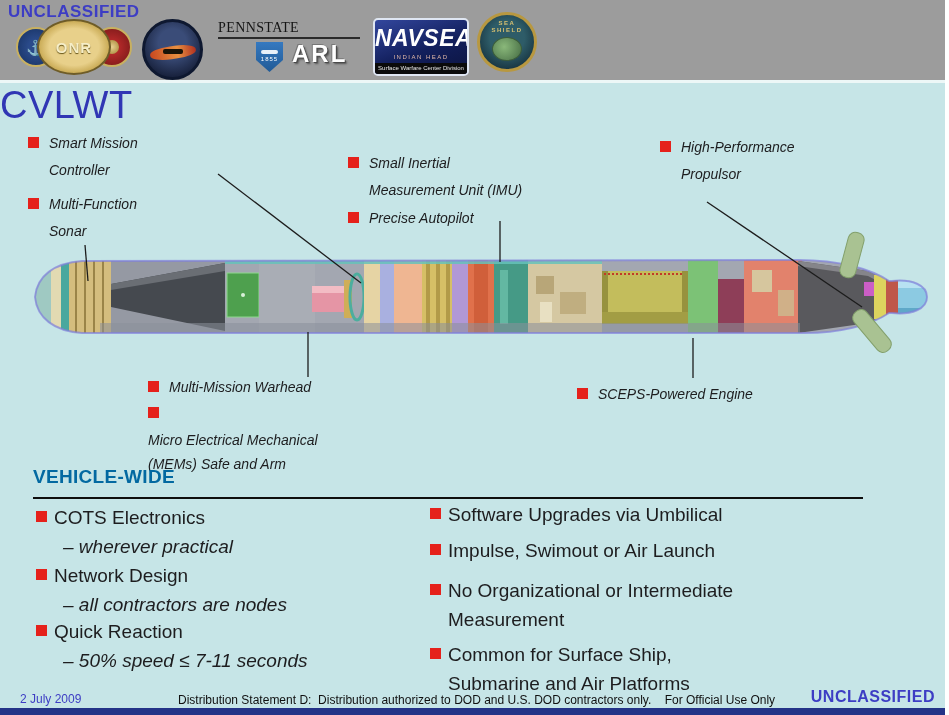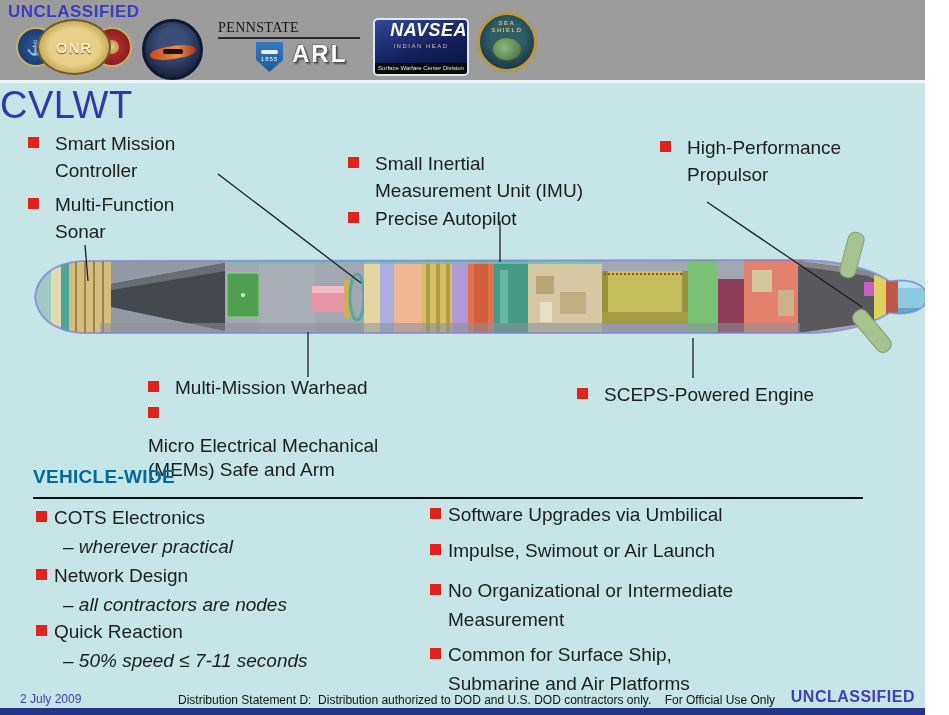--- a/index.html
+++ b/index.html
@@ -1,17 +1,17 @@
 <!DOCTYPE html>
 <html><head>
 <meta charset="utf-8">
 <style>
   html,body{margin:0;padding:0;background:#ffffff;}
   .slide{position:relative;width:925px;height:715px;background:#c6e5e7;overflow:hidden;
-         font-family:"Liberation Sans",sans-serif;color:#1d1d1f;}
+         font-family:"Liberation Sans",sans-serif;color:#1d1d1f;padding-left:20px;}
 
   
   .banner{position:absolute;left:0;top:0;width:949px;height:83px;background:#9c9c9c;
           border-bottom:3px solid #edf7f7;box-sizing:border-box;}
   .cls-top{position:absolute;left:8px;top:2px;font-size:17px;font-weight:bold;color:#3d3dc4;letter-spacing:.5px;}
 
   .logo{position:absolute;}
   
   .logo-onr{left:16px;top:16px;width:116px;height:62px;}
   .onr-circle{position:absolute;width:40px;height:40px;border-radius:50%;top:11px;
@@ -40,21 +40,21 @@
              clip-path:polygon(0 0,100% 0,100% 60%,50% 100%,0 60%);
              display:flex;flex-direction:column;align-items:center;}
   .ps-wave{width:17px;height:4px;background:#e8f0f8;border-radius:2px;margin-top:8px;}
   .ps-year{color:#fff;font-size:6px;margin-top:2px;letter-spacing:1px;}
   .ps-arl{font-size:24px;font-weight:bold;color:#ffffff;letter-spacing:2px;line-height:1;
           text-shadow:1px 1px 0 #4a4a4a,-1px -1px 0 #777,2px 2px 2px #555;}
   
   .logo-navsea{left:373px;top:18px;width:96px;height:58px;border-radius:5px;overflow:hidden;
                background:linear-gradient(160deg,#33479e 0%,#121f5c 55%,#0c1440 100%);
                border:2px solid #dfe6f2;box-sizing:border-box;}
-  .nv-name{font-style:italic;font-weight:bold;color:#ffffff;font-size:18px;text-align:right;letter-spacing:.5px;}
+  .nv-name{font-style:italic;font-weight:bold;color:#ffffff;font-size:23px;text-align:right;margin-top:5px;letter-spacing:.5px;}
   .nv-sub{color:#e0b8a8;font-size:6px;text-align:center;letter-spacing:1.5px;margin-top:2px;}
   .nv-strip{position:absolute;bottom:0;left:0;right:0;height:11px;background:#0a0a0a;color:#e8e8e8;
             font-size:6px;text-align:center;line-height:11px;}
   
   .logo-ss{left:477px;top:12px;width:60px;height:60px;border-radius:50%;overflow:hidden;
            background:radial-gradient(circle at 50% 42%,#2e5c68 0 42%,#17333f 80%);
            border:3px solid #b89840;box-sizing:border-box;display:flex;flex-direction:column;align-items:center;}
   .ss-t{color:#d8c070;font-size:6px;font-weight:bold;letter-spacing:1.5px;line-height:7px;}
   .ss-t:first-child{margin-top:5px;}
   .ss-globe{width:28px;height:22px;border-radius:50%;margin-top:3px;
@@ -64,21 +64,21 @@
   .det-mark{position:absolute;left:9px;top:5px;width:4px;height:13px;background:#111;transform:skewX(-32deg);}
   .det-text{color:#d81f1f;font-weight:bold;font-style:italic;font-size:26px;letter-spacing:1px;line-height:1;
             text-shadow:1px 1px 0 #8a0e0e;}
 
   
   .title{position:absolute;left:0;top:84px;width:949px;text-align:left;
          font-size:38px;color:#3036b4;letter-spacing:.5px;}
 
   .diagram{position:absolute;left:0;top:0;width:949px;height:715px;z-index:1;pointer-events:none;}
 
-  .callout{position:absolute;z-index:2;display:flex;gap:16px;font-size:19px;line-height:27px;}
+  .callout{position:absolute;z-index:2;display:flex;gap:10px;font-size:14px;line-height:27px;font-style:italic;}
   .sq{flex:0 0 auto;width:11px;height:11px;background:#e5211b;margin-top:7px;}
   .pre{white-space:pre-line;}
 
   
   .vw-head{position:absolute;left:33px;top:466px;z-index:2;font-size:19px;font-weight:bold;color:#0369a1;letter-spacing:.3px;}
   .vw-rule{position:absolute;left:33px;top:497px;width:830px;height:2px;background:#0e0e0e;z-index:2;}
   .vw-item{position:absolute;z-index:2;font-size:19px;line-height:29px;}
   .vw-main{display:flex;gap:7px;}
   .vw-main .sq{margin-top:8px;}
   .vw-sub{font-style:italic;padding-left:27px;}

